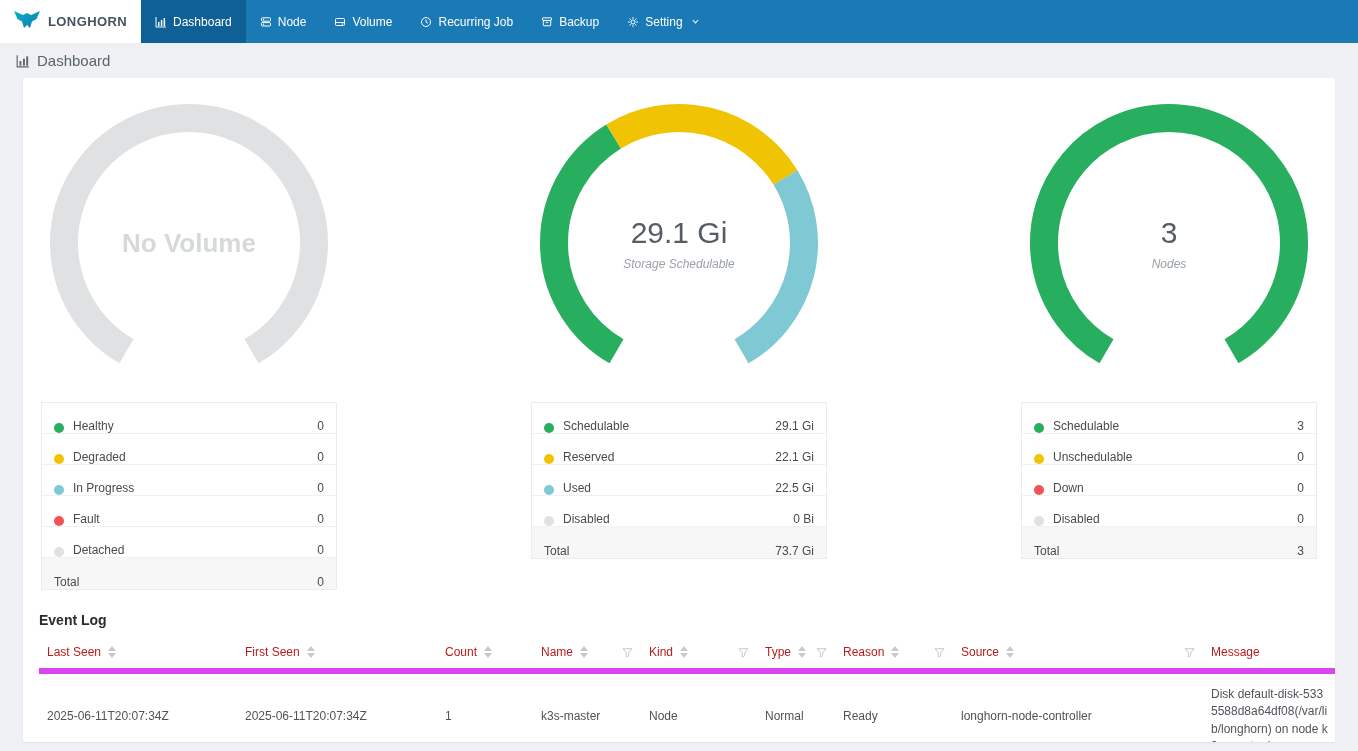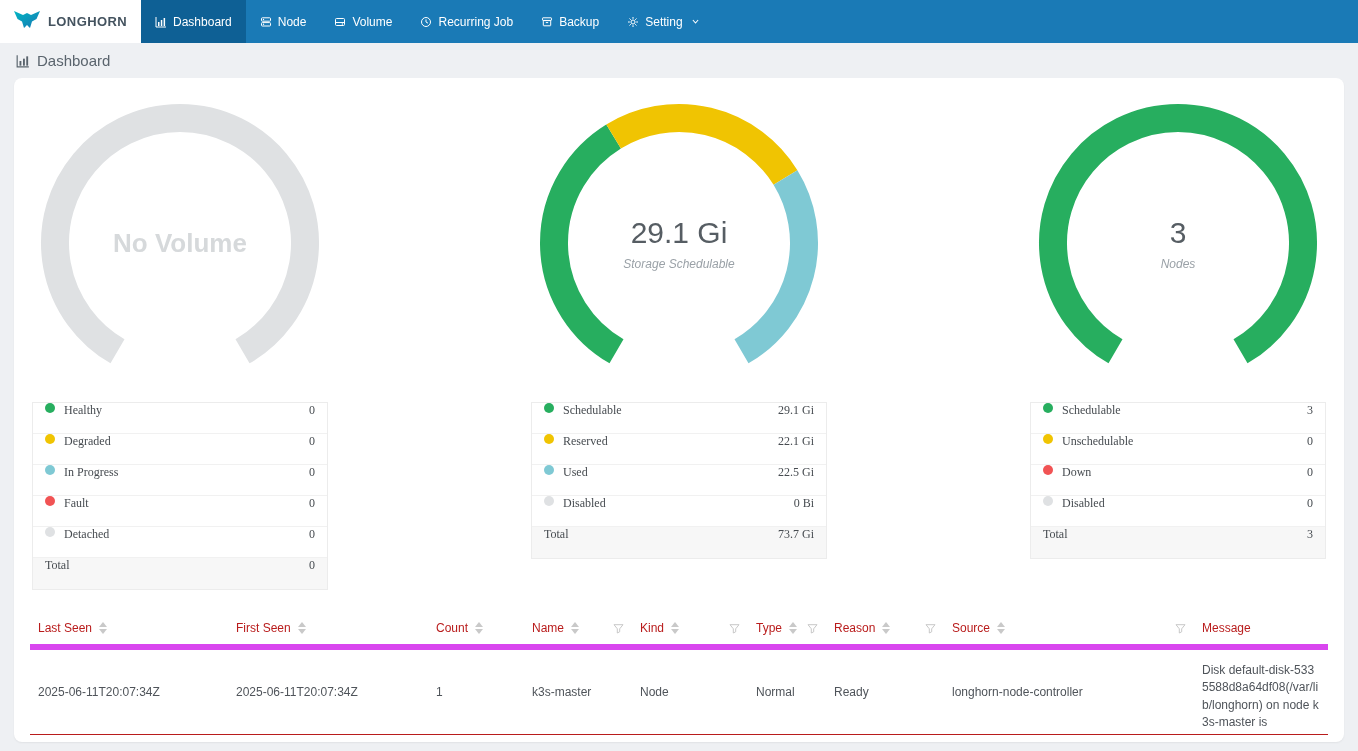--- a/index.html
+++ b/index.html
@@ -18,33 +18,33 @@
   .nav-item { display:flex; align-items:center; gap:6px; padding:0 14px; color:#fff; font-size:12px; cursor:pointer; }
   .nav-item.active { background:#0e6095; }
   .nav-ic { display:flex; align-items:center; }
   .nav-ic svg { width:12px; height:12px; }
   .chev svg { width:9px; height:9px; margin-left:2px; }
   
   .breadcrumb { display:flex; align-items:center; gap:7px; padding:8px 16px; height:35px; color:#5a646d; font-size:15px; }
   .bc-icon { display:flex; color:#5a646d; }
   .bc-icon svg { width:14px; height:14px; }
   
-  .card { margin:0 14px; height:664px; background:#fff; border-radius:8px;
+  .card { margin:0 23px; height:664px; background:#fff; border-radius:2px;
           box-shadow:0 1px 2px rgba(0,0,0,.06); padding-top:20px; overflow:hidden; }
   .gauges { display:flex; justify-content:space-between; margin:0 16px; }
   .gauge-col { width:300px; display:flex; flex-direction:column; align-items:center; }
   .gauge-wrap { position:relative; width:290px; height:290px; }
   .gauge-center { position:absolute; inset:0; display:flex; flex-direction:column;
                   align-items:center; justify-content:center; gap:7px; text-align:center; }
   .gauge-value { font-size:30px; color:#565d63; }
   .gauge-value.placeholder { font-size:26px; font-weight:bold; color:#d6d9db; }
   .gauge-sub { font-size:12px; color:#9aa1a7;font-style:italic; }
   
   .legend { width:296px; margin-top:14px; border:1px solid #ececec; font-size:12px; color:#464b50; }
-  .legend-row { display:flex; align-items:flex-start; height:31px; padding:0 12px; border-bottom:1px solid #f1f1f1;font-family:Liberation Serif, serif; }
+  .legend-row { display:flex; align-items:flex-end; height:31px; padding:0 12px; border-bottom:1px solid #f1f1f1; }
   .legend-row.total { background:#f7f7f7; border-bottom:none; }
   .dot { width:10px; height:10px; border-radius:50%; margin-right:9px; flex:none; }
   .legend-label { flex:1; }
   .legend-value { text-align:right; }
   
   .eventlog { margin:22px 16px 0; }
   .eventlog-title { font-size:14px; font-weight:bold; color:#2c2c2c; margin-bottom:8px; }
   table { width:1298px; border-collapse:collapse; table-layout:fixed; }
   th { font-weight:normal; font-size:12px; color:#b91c1c; text-align:left;
        padding:9px 8px; border-bottom:6px solid #d946ef; cursor:pointer; }
@@ -261,20 +261,21 @@
             <span class="legend-value">0</span>
           </div>
           <div class="legend-row total">
             <span class="legend-label">Total</span>
             <span class="legend-value">3</span>
           </div>
         </div>
       </div>
     </div>
   <div class="eventlog">
+    <div class="eventlog-title">Event Log</div>
     <table id="event-table">
         <colgroup>
           <col style="width:198px">
           <col style="width:200px">
           <col style="width:96px">
           <col style="width:108px">
           <col style="width:116px">
           <col style="width:78px">
           <col style="width:118px">
           <col style="width:250px">

